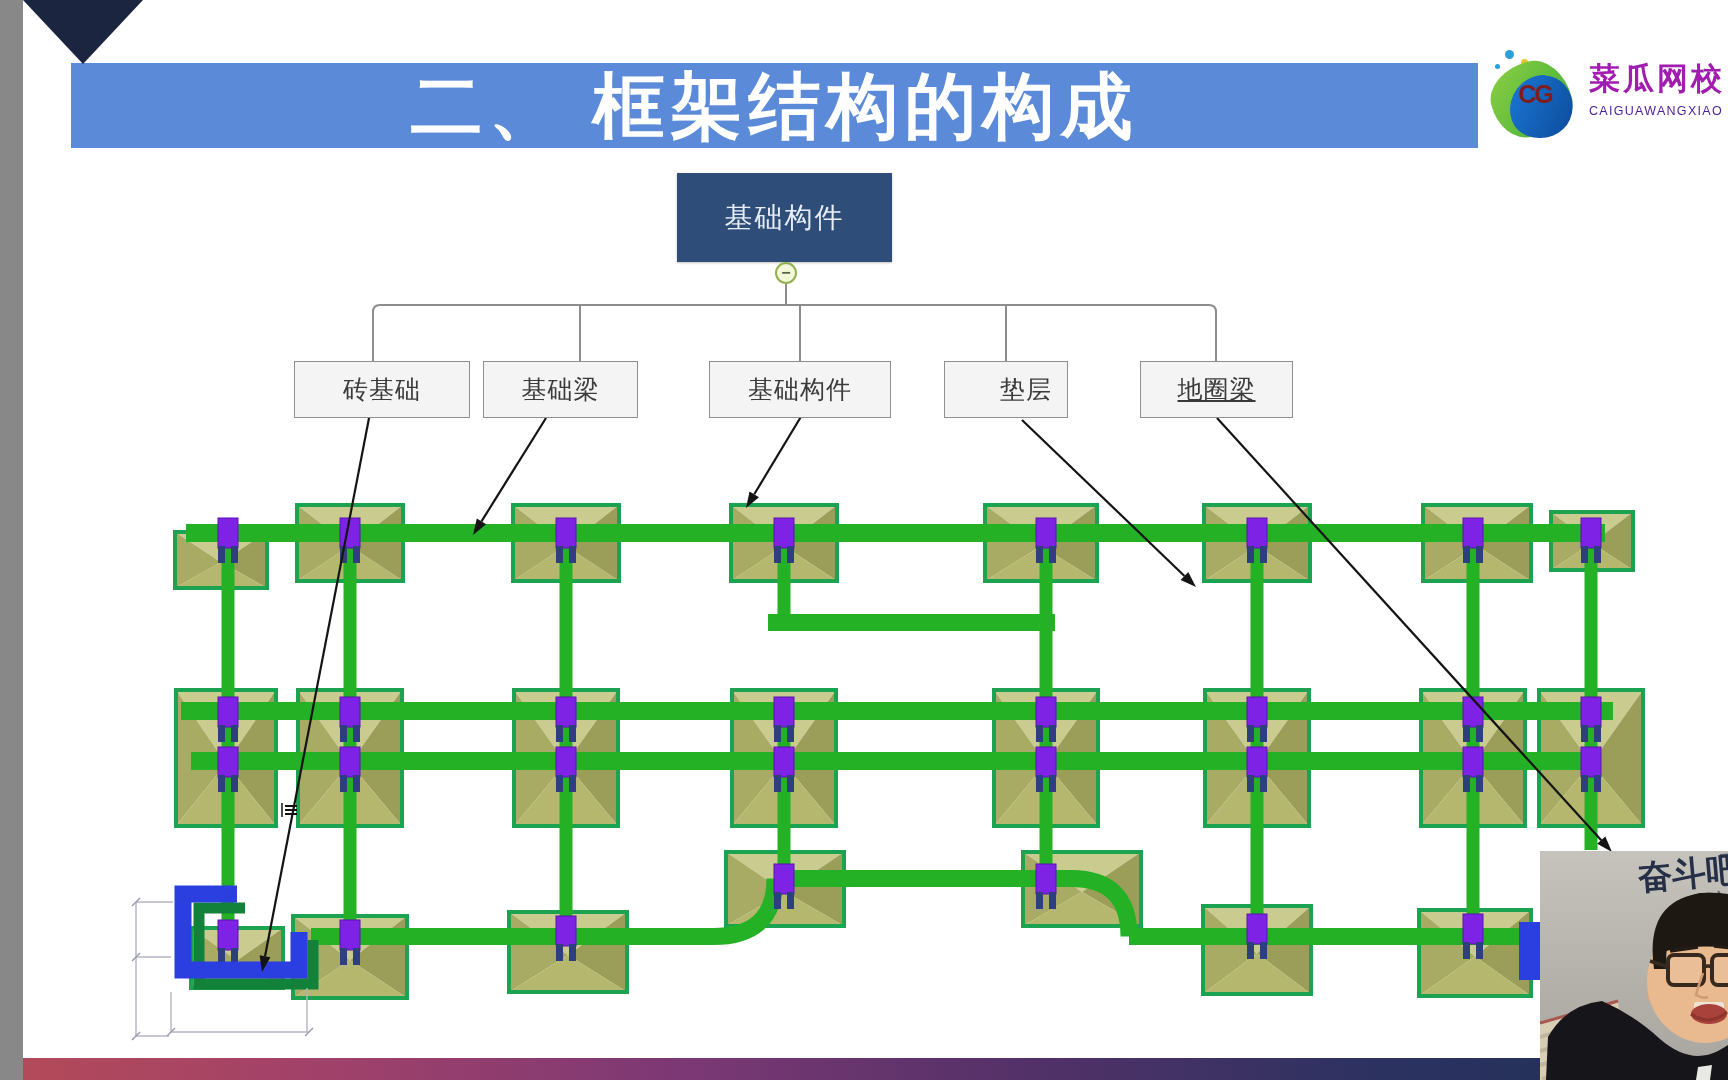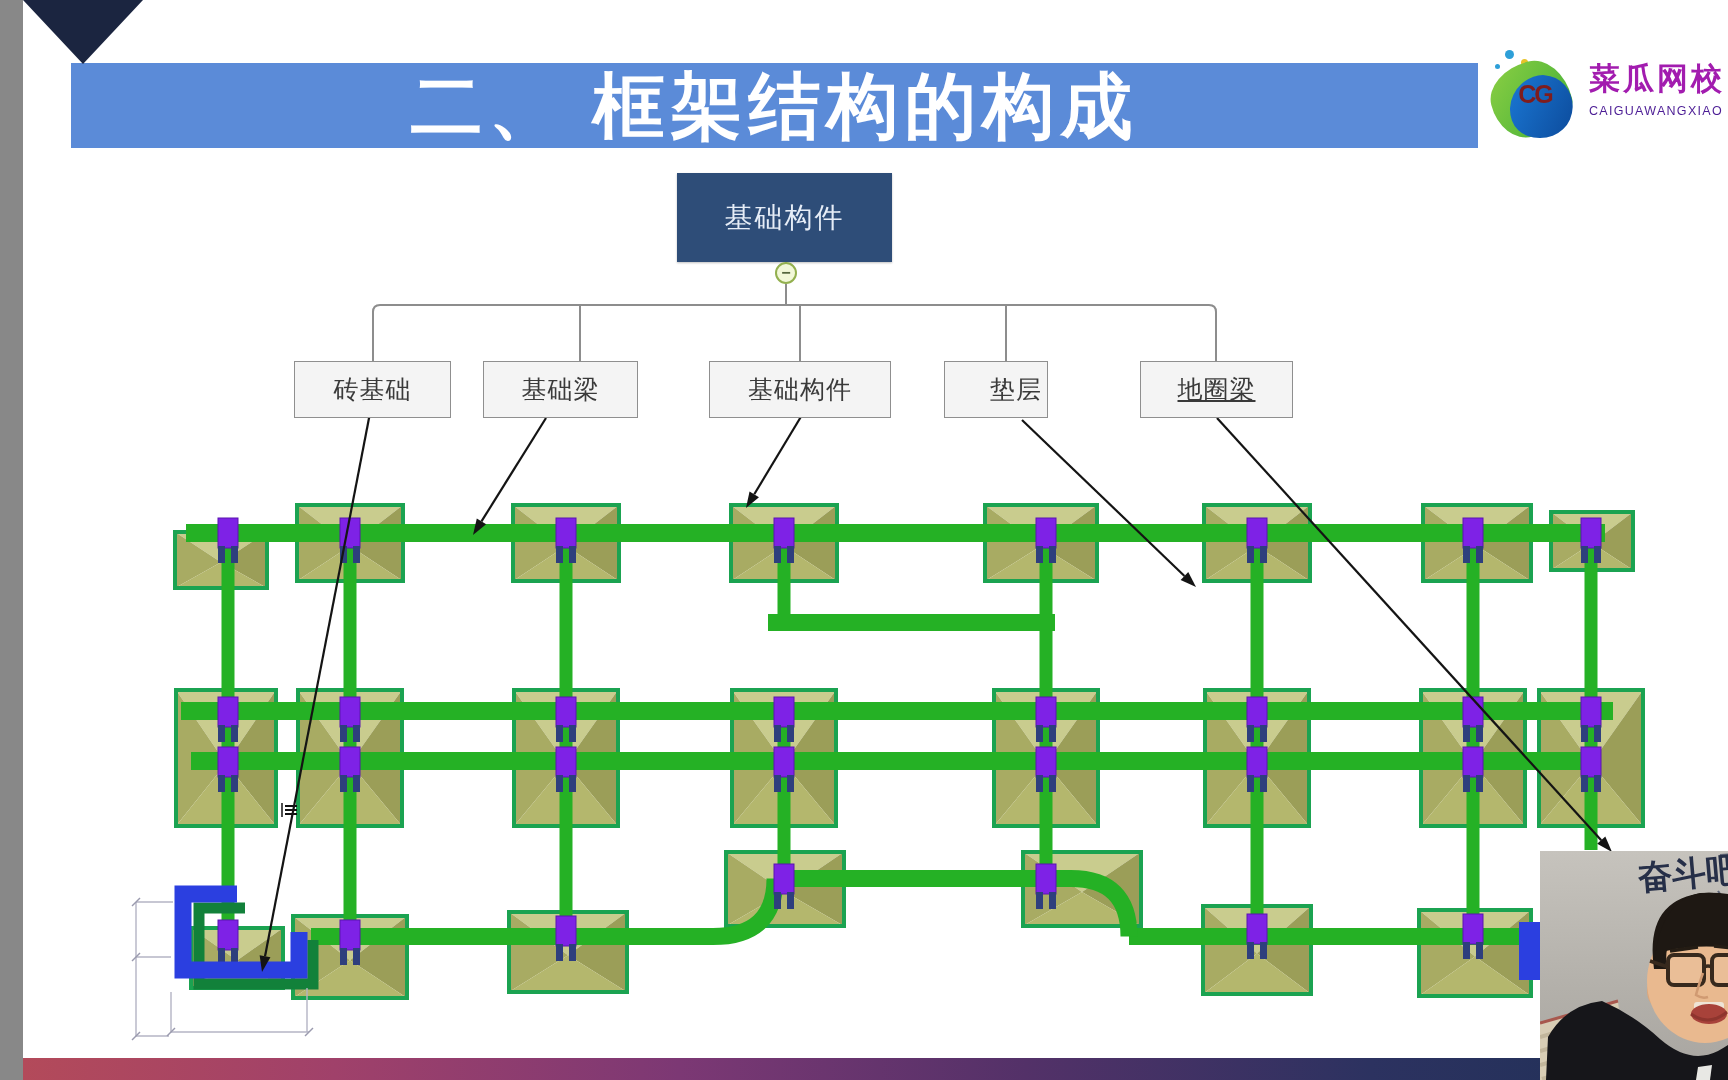--- a/index.html
+++ b/index.html
@@ -37,22 +37,22 @@
   .rootnode{left:654px;top:173px;width:215px;height:89px;background:#2e4d78;z-index:2;
       display:flex;align-items:center;justify-content:center;color:#e6edf7;
       font-size:28px;letter-spacing:2px;box-shadow:0 1px 2px rgba(0,0,0,.25);}
   .toggle{left:752px;top:262px;width:22px;height:22px;border-radius:50%;z-index:2;
       background:#f2f8d8;border:2px solid #93b04f;box-sizing:border-box;
       display:flex;align-items:center;justify-content:center;color:#55663d;
       font-size:16px;font-weight:700;line-height:16px;}
   .child{top:361px;height:57px;background:#f4f4f4;border:1.5px solid #8f8f8f;z-index:2;
       box-sizing:border-box;display:flex;align-items:center;justify-content:center;
       color:#3a3a3a;font-size:25px;letter-spacing:1px;}
-  #child-0{left:271px;width:157px;} #child-1{left:460px;width:155px;}
-  #child-2{left:686px;width:182px;} #child-3{left:921px;width:104px;padding-left:40px;}
+  #child-0{left:271px;width:176px;} #child-1{left:460px;width:155px;}
+  #child-2{left:686px;width:182px;} #child-3{left:921px;width:124px;padding-left:40px;}
   #child-4{left:1117px;width:153px;text-decoration:underline;}
   
   #bottombar{left:0;top:1058px;width:1728px;height:22px;z-index:3;
       background:linear-gradient(90deg,#b34a5a 0%,#a0416a 18%,#7c3874 38%,#533168 58%,#2c3260 78%,#1d3055 100%);}
   
   #webcam{left:1517px;top:851px;width:211px;height:229px;z-index:6;overflow:hidden;
       background:linear-gradient(180deg,#c6c3bd 0%,#b3b0aa 60%,#a8a5a0 100%);}
   #calligraphy{position:absolute;left:98px;top:0px;font-size:34px;font-weight:800;
       color:#262f48;transform:rotate(-5deg);font-family:"DejaVu Serif",serif;
       white-space:nowrap;}

